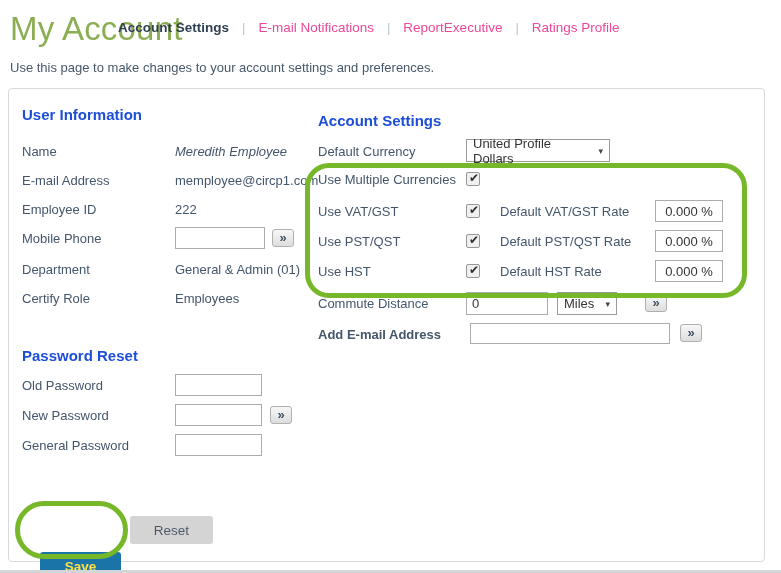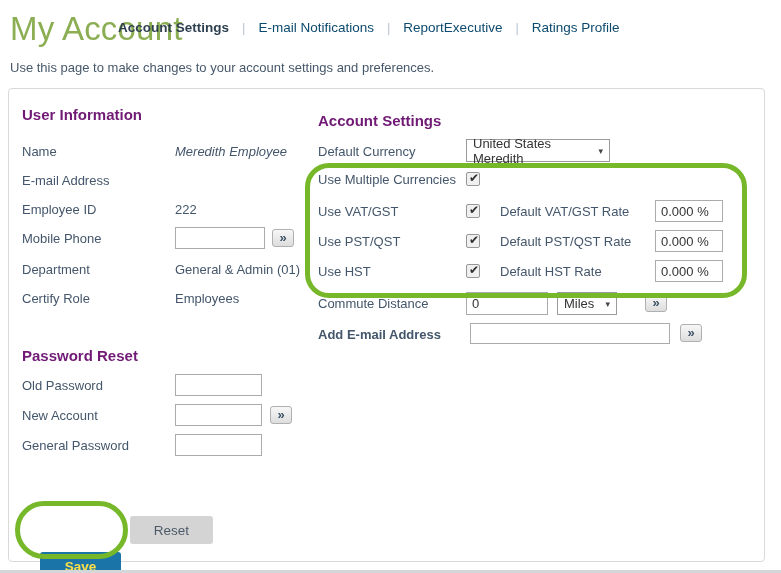--- a/index.html
+++ b/index.html
@@ -2,34 +2,34 @@
 <html><head>
 <meta charset="utf-8">
 <style>
   * { margin:0; padding:0; box-sizing:border-box; }
   html,body { width:781px; height:573px; background:#ffffff; font-family:"Liberation Sans", sans-serif; overflow:hidden; }
   .stage { position:relative; width:781px; height:573px; background:#fff; }
 
   
   .page-title { position:absolute; left:10px; top:10px; font-size:33px; font-weight:400; color:#8cae53; letter-spacing:0.2px; }
   .tabs { position:absolute; left:118px; top:20px; display:flex; align-items:center; font-size:13.5px; }
-  .tab { color:#0c4a6e; cursor:pointer; }
+  .tab { color:#ec4899; cursor:pointer; }
   .tab.active { color:#2e3f50; font-weight:700; }
   .tab-sep { color:#b9c6d2; margin:0 13px; font-size:13px; }
   .page-desc { position:absolute; left:10px; top:60px; font-size:13px; color:#47586a; }
 
   
   .panel { position:absolute; left:8px; top:88px; width:757px; height:474px; background:#fff; border:1px solid #d9d9d9; border-radius:4px; }
 
-  .sec-heading { position:absolute; font-size:15px; font-weight:700; color:#701a75; }
+  .sec-heading { position:absolute; font-size:15px; font-weight:700; color:#1d4ed8; }
   .lbl { position:absolute; font-size:13px; color:#44566b; white-space:nowrap; }
   .val { position:absolute; font-size:13px; color:#44566b; white-space:nowrap; }
 
   input.txt { position:absolute; border:1px solid #ababab; background:#fff; font-family:"Liberation Sans",sans-serif; font-size:13px; color:#333; padding:0 5px; }
-  input.txt.right { text-align:left; }
+  input.txt.right { text-align:center; }
 
   .adv-btn { position:absolute; width:22px; height:18px; display:flex; align-items:center; justify-content:center;
              background:linear-gradient(#f7f7f7,#ddd); border:1px solid #b0b0b0; border-radius:3px;
              color:#3c5064; font-size:13px; font-weight:700; cursor:pointer; line-height:1; padding-bottom:2px; }
 
   .checkbox { position:absolute; width:14px; height:14px; background:#f0f0f0; border:1px solid #979797; border-radius:2px;
               display:flex; align-items:center; justify-content:center; cursor:pointer; }
   .checkbox .mark { font-size:12px; color:#2f2f2f; line-height:12px; position:relative; top:-1px; left:1px; }
 
   .selectbox { position:absolute; background:#fff; border:1px solid #9a9a9a; display:flex; align-items:center;
@@ -66,20 +66,21 @@
   <div class="page-desc">Use this page to make changes to your account settings and preferences.</div>
 
   <div class="panel"></div>
 
   <div class="sec-heading" style="left:22px; top:106px;">User Information</div>
 
   <div class="lbl" style="left:22px; top:144px;">Name</div>
   <div class="val" style="left:175px; top:144px;font-style:italic;">Meredith Employee</div>
 
   <div class="lbl" style="left:22px; top:173px;">E-mail Address</div>
+  <div class="val" style="left:175px; top:173px;">memployee@circp1.com</div>
 
   <div class="lbl" style="left:22px; top:202px;">Employee ID</div>
   <div class="val" style="left:175px; top:202px;">222</div>
 
   <div class="lbl" style="left:22px; top:231px;">Mobile Phone</div>
   <input class="txt" style="left: 175px; top: 227px; width: 90px; height: 22px;" value="">
   <div class="adv-btn" style="left:272px; top:229px;">
       <span>»</span>
     </div>
 
@@ -87,35 +88,35 @@
   <div class="val" style="left:175px; top:262px;">General &amp; Admin (01)</div>
 
   <div class="lbl" style="left:22px; top:291px;">Certify Role</div>
   <div class="val" style="left:175px; top:291px;">Employees</div>
 
   <div class="sec-heading" style="left:22px; top:347px;">Password Reset</div>
 
   <div class="lbl" style="left:22px; top:378px;">Old Password</div>
   <input class="txt" style="left: 175px; top: 374px; width: 87px; height: 22px;" value="">
 
-  <div class="lbl" style="left:22px; top:408px;">New Account</div>
+  <div class="lbl" style="left:22px; top:408px;">New Password</div>
   <input class="txt" style="left: 175px; top: 404px; width: 87px; height: 22px;" value="">
   <div class="adv-btn" style="left:270px; top:406px;">
       <span>»</span>
     </div>
 
   <div class="lbl" style="left:22px; top:438px;">General Password</div>
   <input class="txt" style="left: 175px; top: 434px; width: 87px; height: 22px;" value="">
 
 
   <div class="sec-heading" style="left:318px; top:112px;">Account Settings</div>
 
   <div class="lbl" style="left:318px; top:144px;">Default Currency</div>
   <div class="selectbox" style="left:466px; top:139px; width:144px; height:23px;">
-    <span>United States Meredith</span>
+    <span>United Profile Dollars</span>
     <span class="arrow">▾</span>
   </div>
 
   <div class="lbl" style="left:318px; top:172px;">Use Multiple Currencies</div>
   <div class="checkbox" style="left:466px; top:172px;">
       <span class="mark">✔</span>
     </div>
 
   <div class="lbl" style="left:318px; top:204px;">Use VAT/GST</div>
   <div class="checkbox" style="left:466px; top:204px;">

